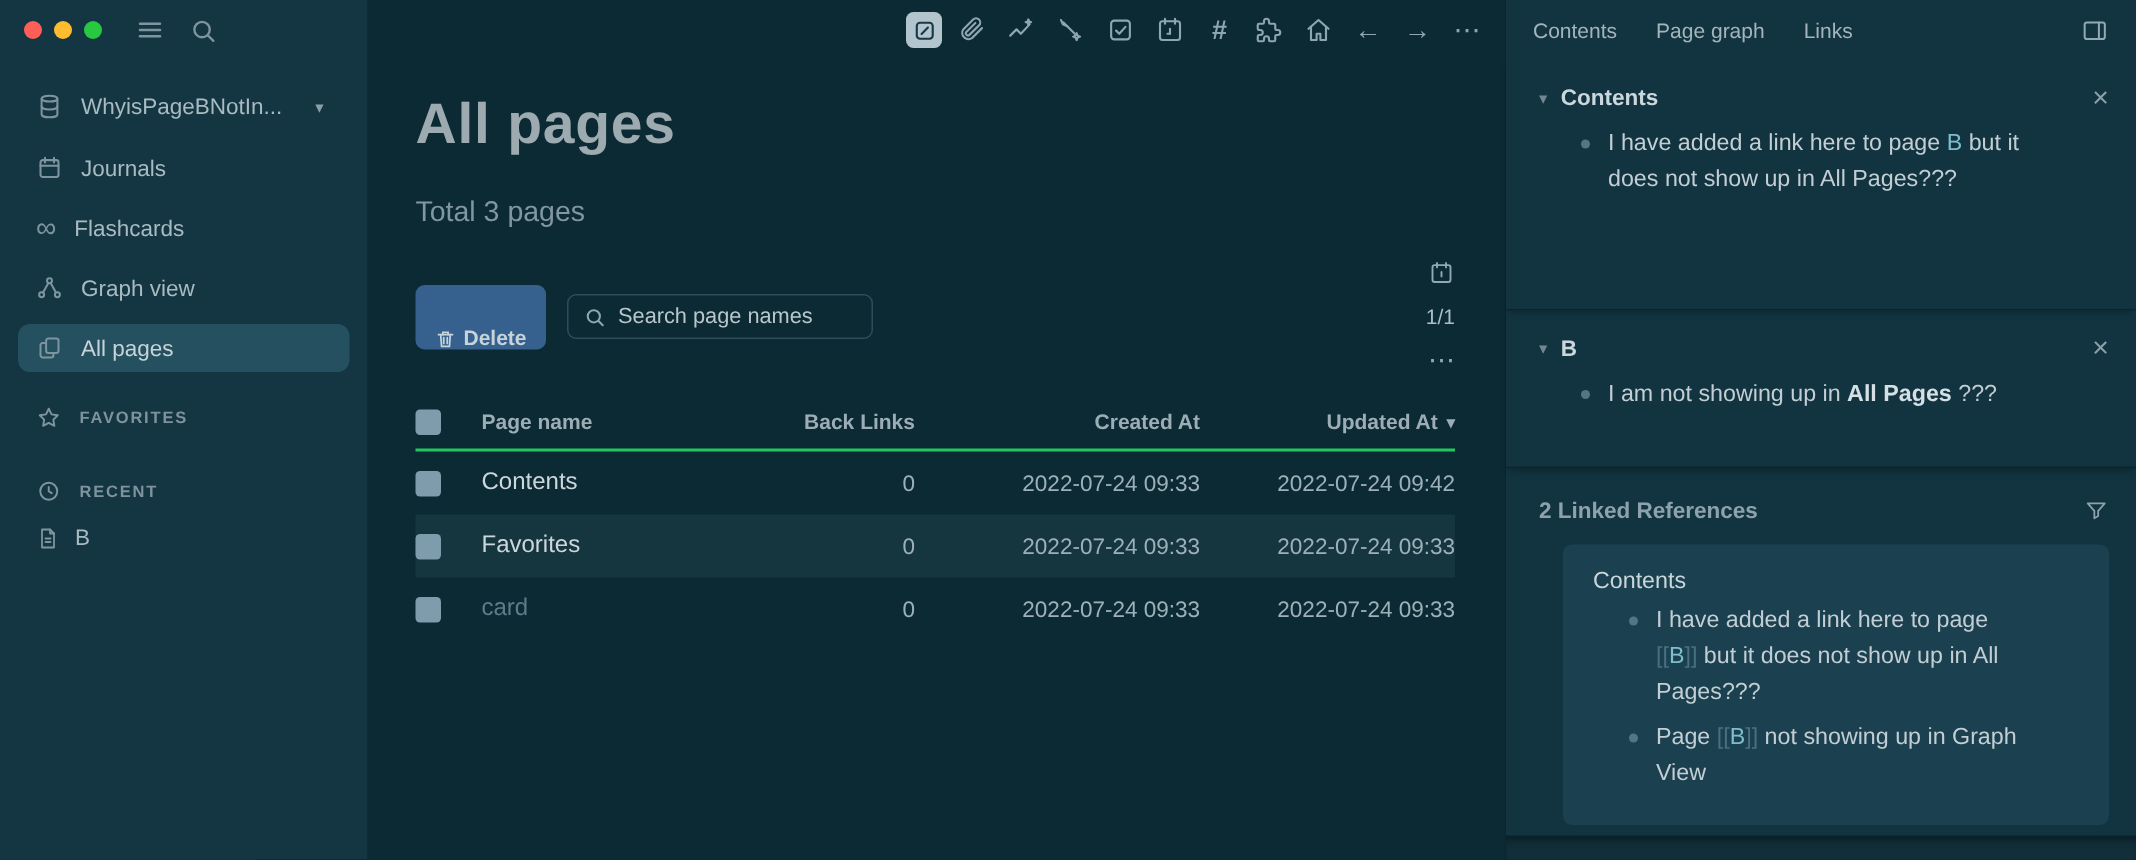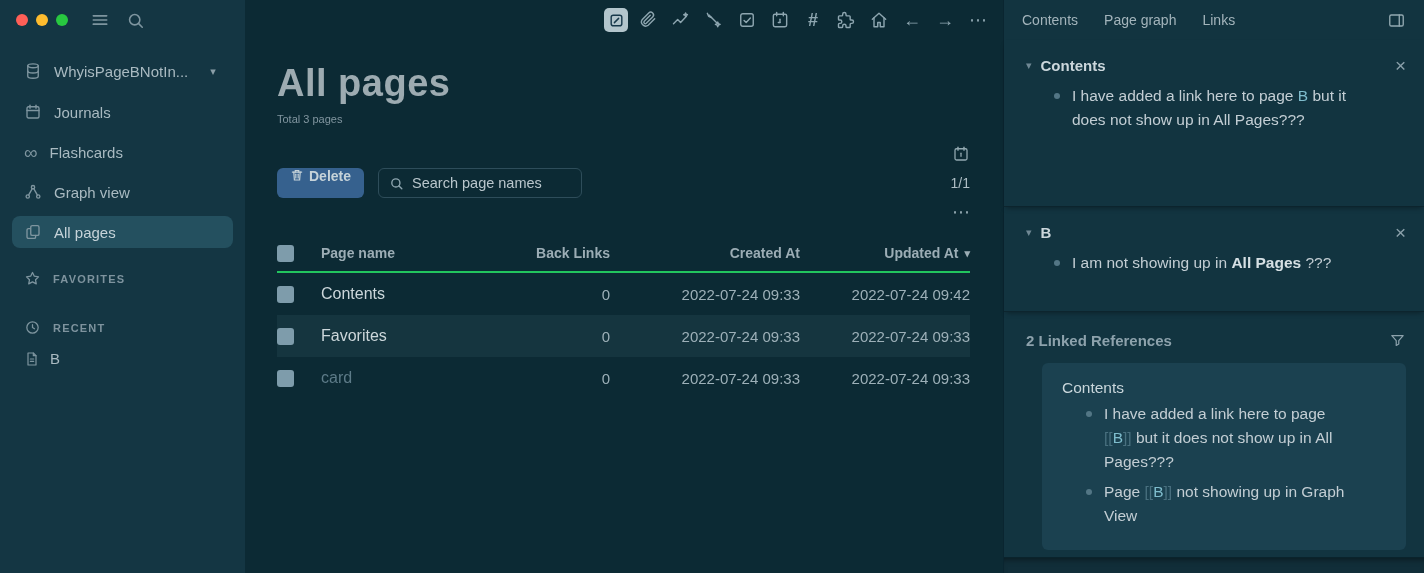--- a/index.html
+++ b/index.html
@@ -32,23 +32,23 @@
   .ls-section-header.recent { margin-top:32px; }
   .recent-item { margin:14px 24px 0; display:flex; align-items:center; gap:10px; color:#a9bac1; font-size:15px; cursor:pointer; }
 
   
   .main { flex:1; position:relative; background:#0c2a34; padding-left:32px; }
   .toolbar { position:absolute; top:0; right:12px; height:40px; display:flex; align-items:center; gap:7px; }
   .tb-icon { width:26px; height:26px; display:flex; align-items:center; justify-content:center; color:#8ea6b0; cursor:pointer; font-size:17px; }
   .tb-icon.active-bg { background:#b3c5cc; border-radius:5px; color:#17384a; width:24px; height:24px; }
   .tb-glyph { font-size:18px; line-height:1; }
   .page-title { margin-top:62px; font-size:38px; font-weight:700; color:#9dabb1; letter-spacing:.5px; }
-  .subtitle { margin-top:8px; font-size:11px; color:#8296a0; }
+  .subtitle { margin-top:26px; font-size:19px; color:#8296a0; }
   .actions { margin-top:20px; width:693px; display:flex; align-items:center; }
-  .delete-btn { display:inline-flex; align-items:flex-start; gap:5px; height:30px; padding:0 13px; border-radius:6px;
+  .delete-btn { display:inline-flex; align-items:flex-end; gap:5px; height:43px; padding:0 13px; border-radius:6px;
     background:#36618e; color:#c6d3d9; font-size:14px; font-weight:600; border:none; cursor:pointer; font-family:inherit; }
   .search-box { margin-left:14px; width:204px; height:30px; border:1px solid #2e4d5a; border-radius:6px;
     display:flex; align-items:center; gap:8px; padding:0 10px; color:#8ea6b0; }
   .search-box input { flex:1; min-width:0; background:transparent; border:none; outline:none;
     color:#c3ced4; font-size:14.5px; font-family:inherit; }
   .search-box input::placeholder { color:#b9c6cc; opacity:1; }
   .actions-right { margin-left:auto; display:flex; align-items:flex-end; gap:12px; color:#93a9b1;flex-direction:column; }
   .page-indicator { font-size:14px; color:#aebec5; }
   .more-glyph { font-size:18px; color:#93a9b1; cursor:pointer; line-height:1; }
 

